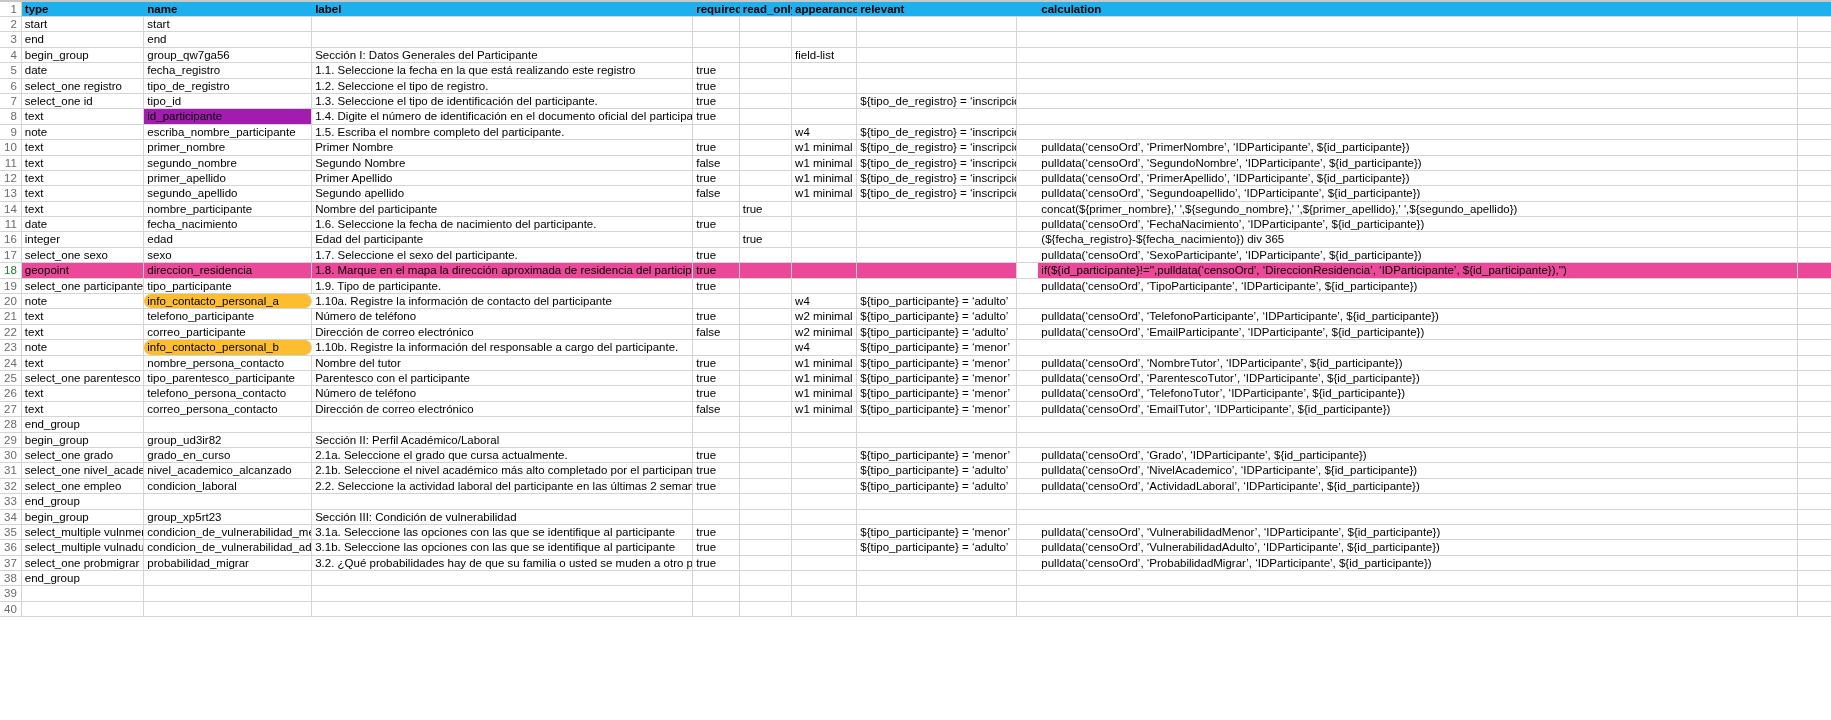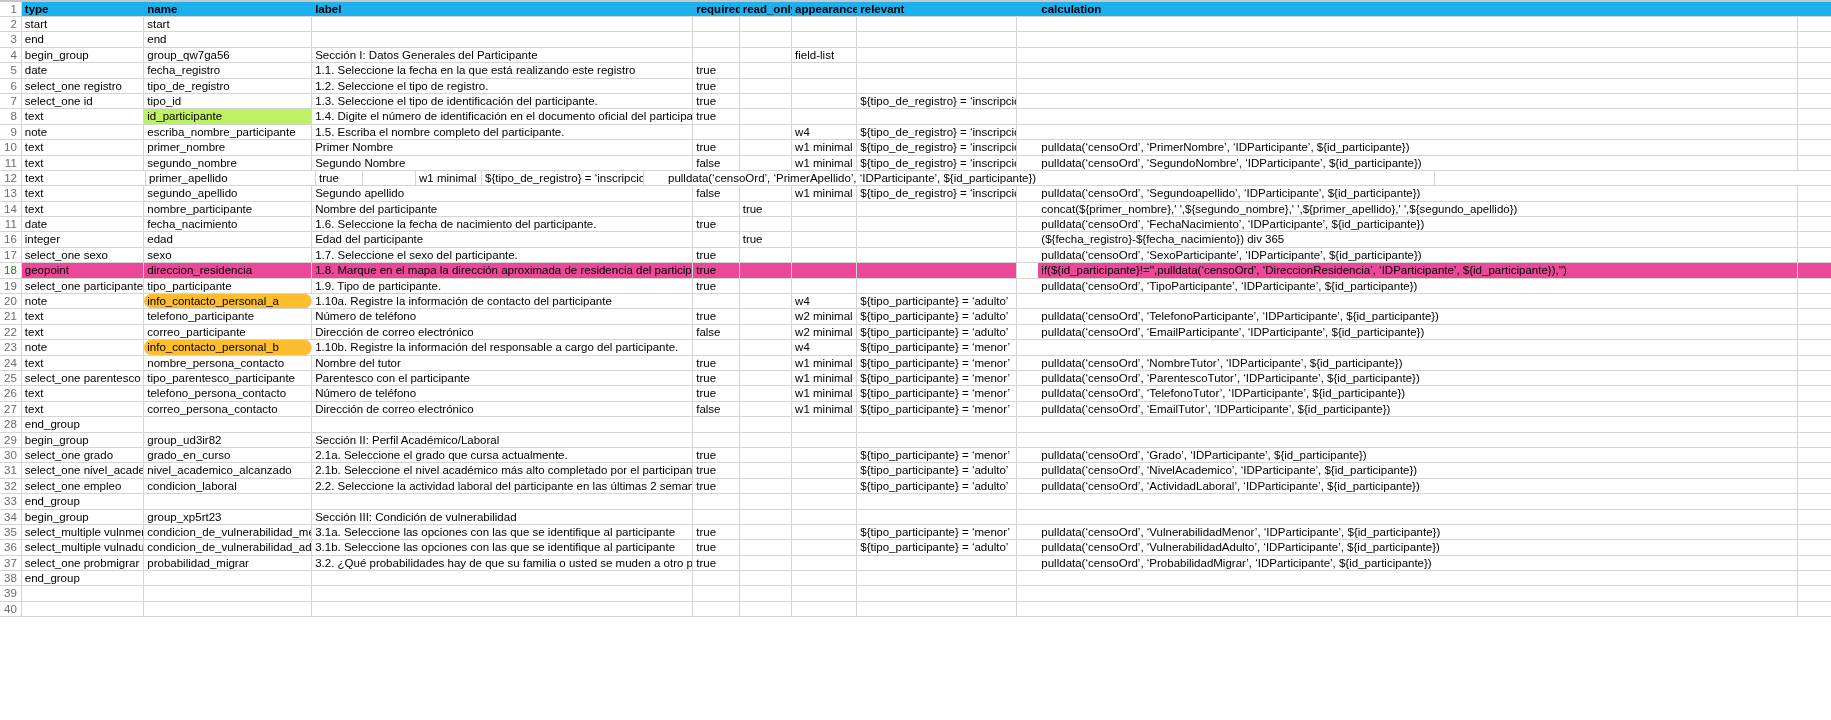--- a/index.html
+++ b/index.html
@@ -14,21 +14,21 @@
   .rn.active { color:#1a7a3a; }
   .c-type { width:124px; }
   .c-name { width:170px; }
   .c-label { width:386px; }
   .c-required { width:47px; }
   .c-read_only { width:53px; }
   .c-appearance { width:66px; }
   .c-relevant { width:162px; }
   .c-calculation { width:770px;margin-left:21px; }
   .c-extra { width:33px; border-right:none; }
-  .hl-yellow { background:#bef264; }
+  .hl-yellow { background:#a21caf; }
   .hl-orange { background:#fcbd2e;border-radius:7px; }
   .rowhl .cell:not(.rn) { background:#ec4899; }
 </style>
 </head>
 <body>
 
 <div class="sheet">
   <div class="row header">
     <div class="cell rn">1</div>
     <div class="cell c-type">type</div>
@@ -159,20 +159,21 @@
         <div class="cell c-read_only"></div>
         <div class="cell c-appearance">w1 minimal</div>
         <div class="cell c-relevant">${tipo_de_registro} = ‘inscripcion’</div>
         <div class="cell c-calculation">pulldata(‘censoOrd’, ‘SegundoNombre’, ‘IDParticipante’, ${id_participante})</div>
         <div class="cell c-extra"></div>
       </div>
       <div class="row">
         <div class="cell rn">12</div>
         <div class="cell c-type">text</div>
         <div class="cell c-name">primer_apellido</div>
+        <div class="cell c-label">Primer Apellido</div>
         <div class="cell c-required">true</div>
         <div class="cell c-read_only"></div>
         <div class="cell c-appearance">w1 minimal</div>
         <div class="cell c-relevant">${tipo_de_registro} = ‘inscripcion’</div>
         <div class="cell c-calculation">pulldata(‘censoOrd’, ‘PrimerApellido’, ‘IDParticipante’, ${id_participante})</div>
         <div class="cell c-extra"></div>
       </div>
       <div class="row">
         <div class="cell rn">13</div>
         <div class="cell c-type">text</div>

